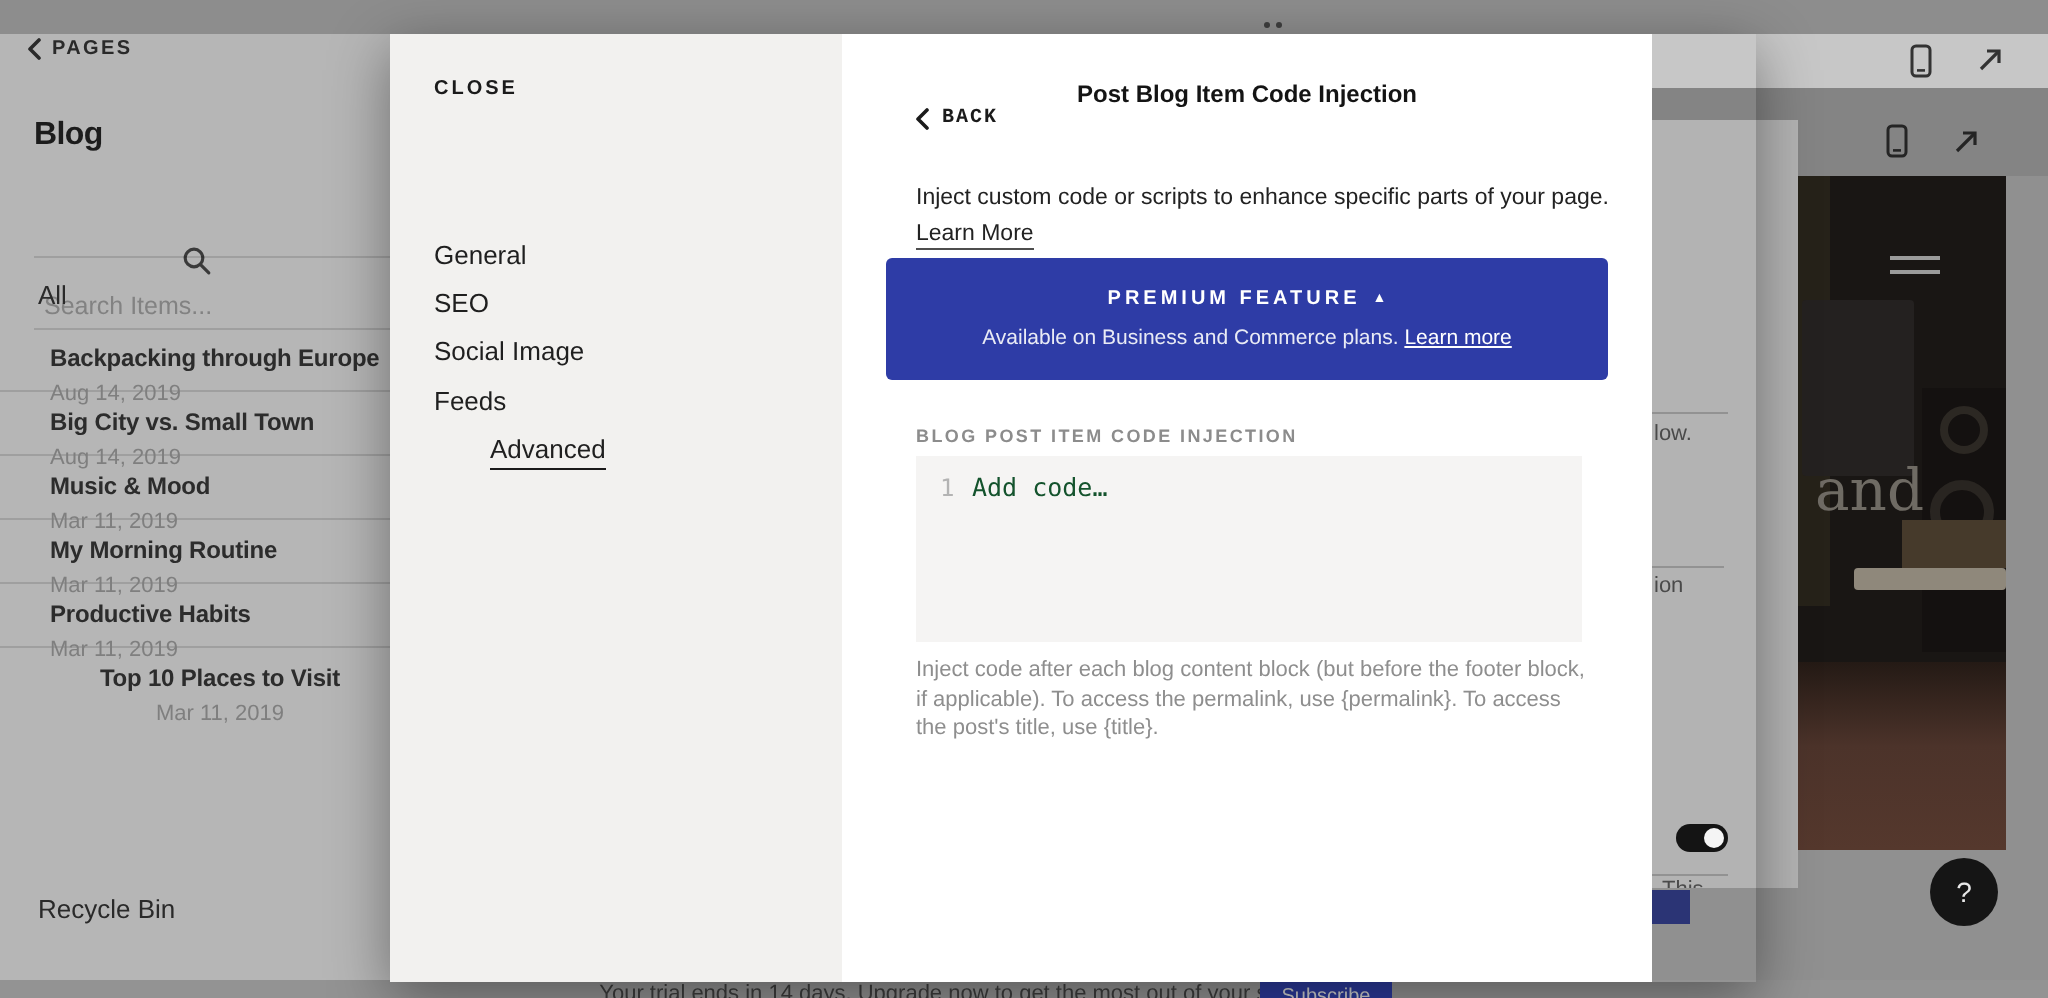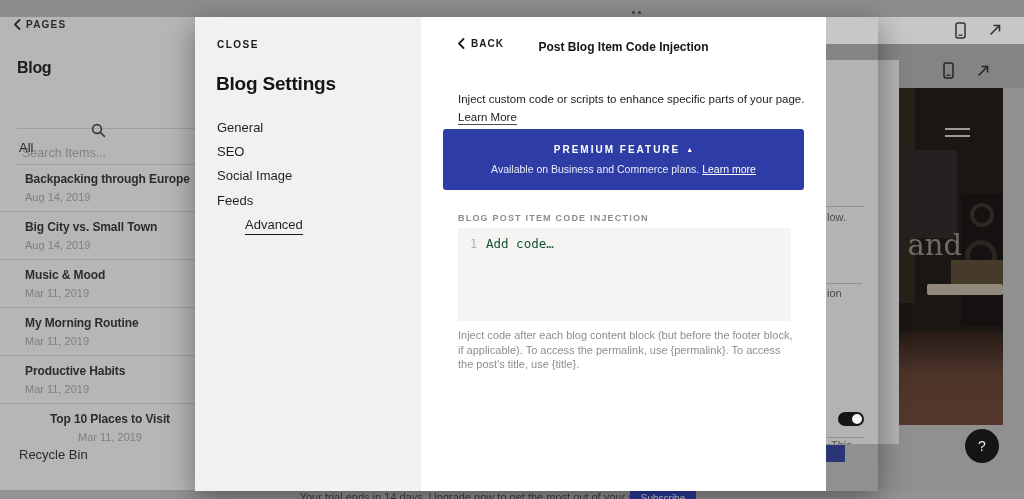--- a/index.html
+++ b/index.html
@@ -15,21 +15,21 @@
   .sidebar { position:absolute; left:0; top:17px; width:195px; height:482px; background:#b6b6b6; }
   .pages-back { position:absolute; left:13px; top:2px; display:flex; align-items:center; gap:5px; cursor:pointer; }
   .pages-back span { font-size:10px; font-weight:700; letter-spacing:1.2px; color:#2a2a2a; }
   .blog-title { position:absolute; left:17px; top:42px; font-size:16px; font-weight:700; letter-spacing:-0.3px; color:#1c1c1c; }
   .search-row { position:absolute; left:22px; top:106px; display:flex; align-items:flex-end; gap:8px;flex-direction:column; }
   .search-row .ph { font-size:12.5px; color:#828282; }
   .side-sep { position:absolute; left:17px; right:0; height:1px; background:rgba(0,0,0,0.12); }
   .sep-a { top:111px; } .sep-b { top:147px; }
   .all-row { position:absolute; left:19px; top:123px; font-size:13px; color:#2a2a2a; }
   .post-list { position:absolute; left:0; top:147px; width:195px; }
-  .post { height:48px; padding:8px 0 0 25px; border-bottom:1px solid rgba(0,0,0,0.12); cursor:pointer; }
+  .post { height:32px; padding:8px 0 0 25px; border-bottom:1px solid rgba(0,0,0,0.12); cursor:pointer; }
   .post:last-child { border-bottom:none;text-align:center; }
   .post .pt { font-size:12px; font-weight:600; color:#2c2c2c; letter-spacing:-0.1px; }
   .post .pd { font-size:11px; color:#7f7f7f; margin-top:5px; }
   .recycle { position:absolute; left:19px; top:430px; font-size:13px; color:#2a2a2a; }
 
   
   .right-bg { position:absolute; left:826px; top:17px; width:198px; height:473px; background:#909090; }
   .band1 { position:absolute; left:0; top:0; width:198px; height:27px; background:#c7c7c7; }
   .band1 .icon-phone { position:absolute; left:129px; top:5px; }
   .band1 .icon-arrow { position:absolute; left:162px; top:6px; }
@@ -68,21 +68,21 @@
   
   .modal { position:absolute; left:195px; top:17px; width:683px; height:474px; box-shadow:0 8px 28px rgba(0,0,0,0.40); }
   .pane-left { position:absolute; left:0; top:0; width:226px; height:474px; background:#f2f1ef; }
   .close-btn { position:absolute; left:22px; top:22px; font-size:10px; font-weight:700; letter-spacing:1.5px; color:#1b1b1b; background:none; border:none; font-family:inherit; cursor:pointer; }
   .settings-title { position:absolute; left:21px; top:56px; font-size:19px; font-weight:700; color:#151515; letter-spacing:-0.2px; }
   .nav-item { position:absolute; left:22px; font-size:13px; color:#1f1f1f; cursor:pointer; }
   .nav-g { top:103px; } .nav-s { top:127px; } .nav-si { top:151px; } .nav-f { top:176px; }
   .nav-a { top:200px; border-bottom:1.5px solid #1a1a1a; padding-bottom:2px;margin-left:28px; }
 
   .pane-right { position:absolute; left:226px; top:0; width:405px; height:474px; background:#ffffff; }
-  .back-btn { position:absolute; left:36px; top:21px; display:flex; align-items:center; gap:6px; cursor:pointer; background:none; border:none; font-family:Liberation Sans, sans-serif; }
+  .back-btn { position:absolute; left:36px; top:37px; display:flex; align-items:center; gap:6px; cursor:pointer; background:none; border:none; font-family:Liberation Mono, monospace; }
   .back-btn span { font-size:10px; font-weight:700; letter-spacing:1px; color:#1b1b1b; }
   .detail-title { position:absolute; left:60px; right:60px; top:23px; text-align:center; font-size:12px; font-weight:700; color:#141414; }
   .desc { position:absolute; left:37px; top:76px; font-size:11.5px; color:#222; white-space:nowrap; }
   .learn-more { position:absolute; left:37px; top:94px; font-size:11.5px; color:#222; border-bottom:1px solid #4d4d4d; padding-bottom:1px; cursor:pointer; }
   .premium { position:absolute; left:22px; top:112px; width:361px; height:61px; background:#2e3ca6; border-radius:3px; color:#fff; text-align:center; cursor:pointer; }
   .premium .p1 { margin-top:15px; font-size:10px; font-weight:700; letter-spacing:2px; }
   .premium .tri { font-size:7px; margin-left:6px; vertical-align:1px; letter-spacing:0; }
   .premium .p2 { margin-top:8px; font-size:10.5px; color:#e9ebf5; }
   .premium .p2 a { color:#fff; text-decoration:underline; cursor:pointer; }
   .field-label { position:absolute; left:37px; top:196px; font-size:9px; font-weight:600; letter-spacing:1.2px; color:#8c8c8c;text-align:right; }
@@ -218,21 +218,20 @@
   <div class="blue-partial"></div>
 
   <div class="trialbar">
     <span class="trial-msg">Your trial ends in 14 days. Upgrade now to get the most out of your site.</span>
     <button class="subscribe">Subscribe</button>
   </div>
 
   <div class="modal">
     <div class="pane-left">
       <button class="close-btn">CLOSE</button>
-      <h2 class="settings-title">Blog Settings</h2>
       <div class="nav-item nav-g">General</div>
       <div class="nav-item nav-s">SEO</div>
       <div class="nav-item nav-si">Social Image</div>
       <div class="nav-item nav-f">Feeds</div>
       <div class="nav-item nav-a">Advanced</div>
     </div>
     <div class="pane-right">
       <button class="back-btn">
         <span>
           <svg width="8" height="11" viewBox="0 0 8 11">

